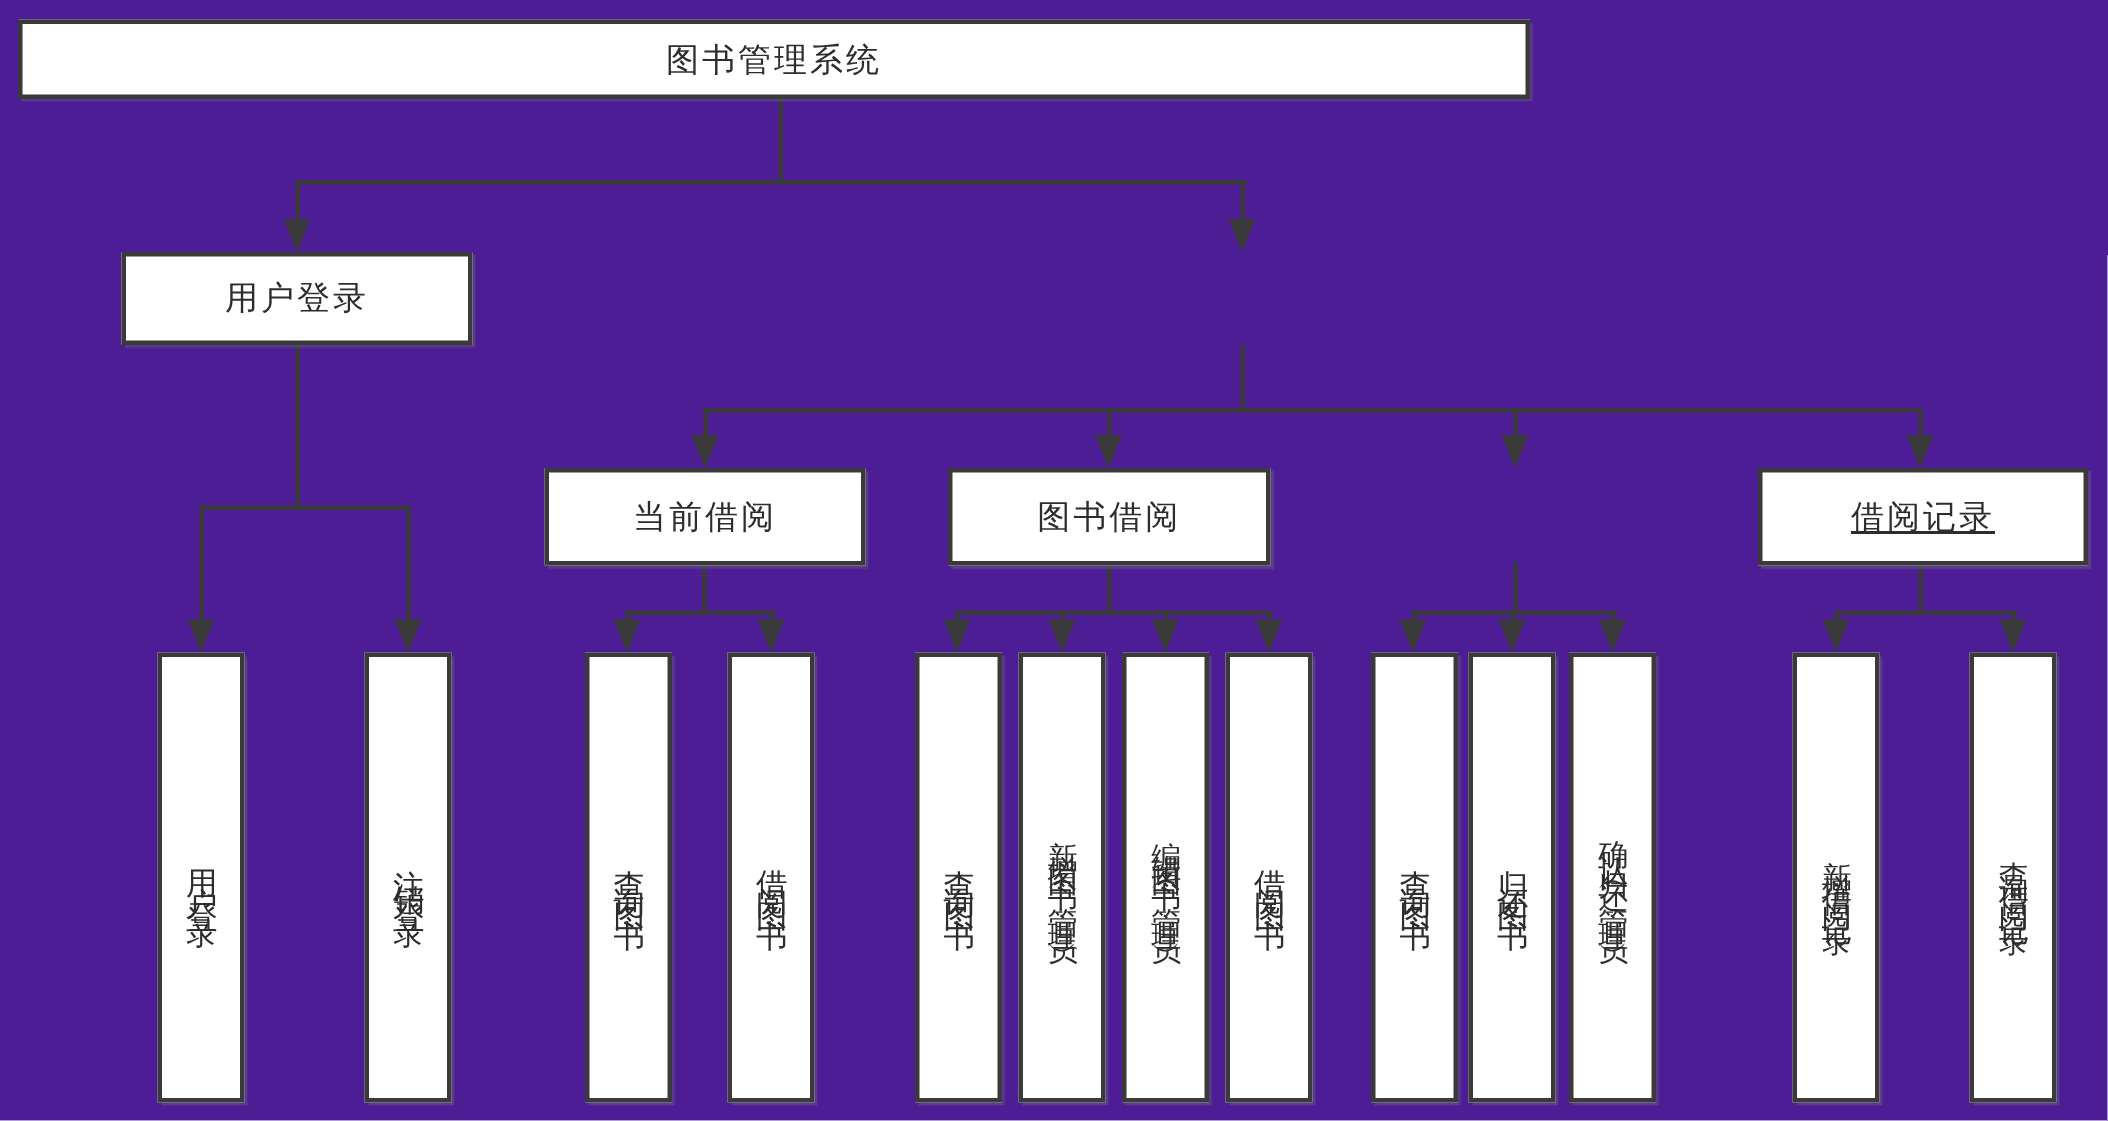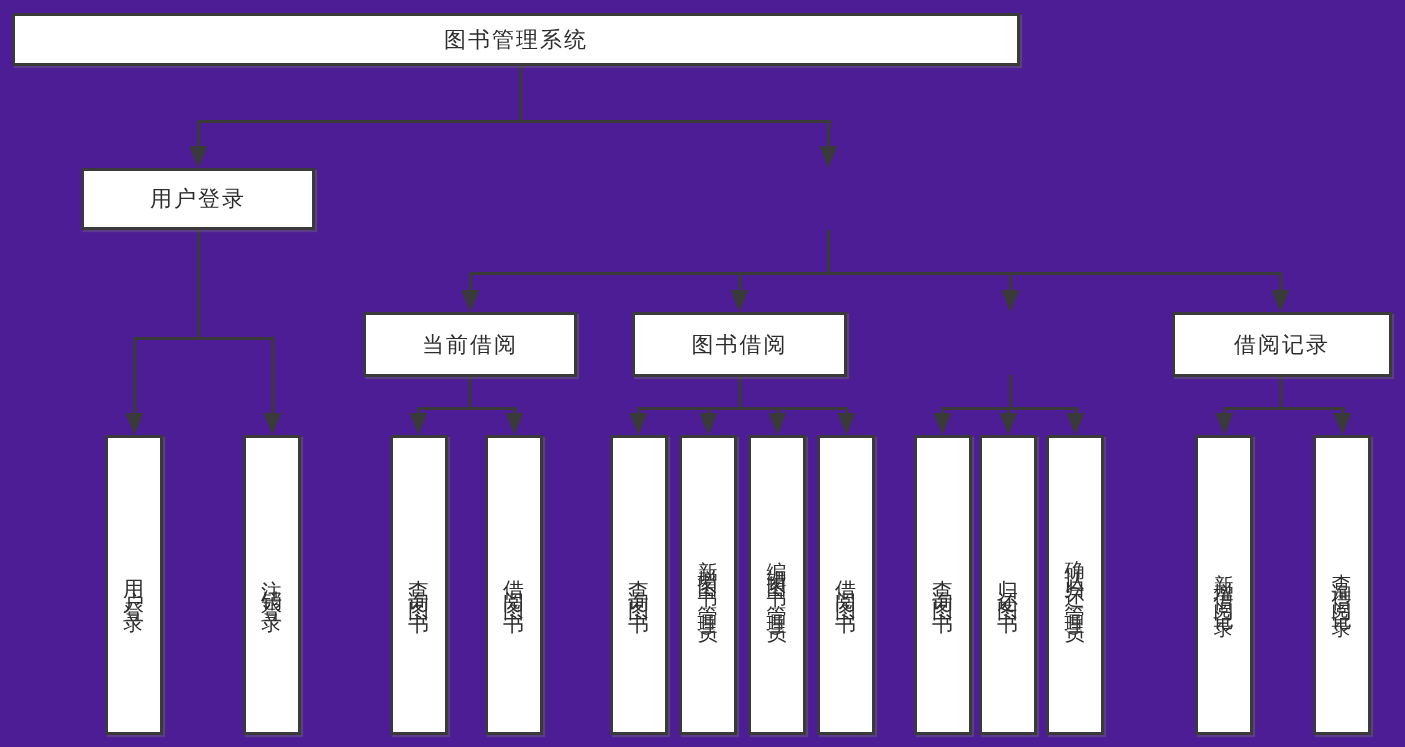--- a/index.html
+++ b/index.html
@@ -45,21 +45,21 @@
   <div class="node hnode" style="left:81px;top:168px;width:234px;height:62px;">
     <span class="lbl">用户登录</span>
   </div>
 
   <div class="node hnode" style="left:363px;top:312px;width:214px;height:65px;">
     <span class="lbl">当前借阅</span>
   </div>
   <div class="node hnode" style="left:632px;top:312px;width:215px;height:65px;">
     <span class="lbl">图书借阅</span>
   </div>
-  <div class="node hnode" style="left:1172px;top:312px;width:220px;height:65px;">
+  <div class="node hnode" style="left:1172px;top:312px;width:220px;height:65px;text-decoration:underline;">
     <span class="lbl">借阅记录</span>
   </div>
 
   <div class="node vnode" style="left:105px;top:435px;width:58px;height:300px;">
     <span class="lbl">用户登录</span>
   </div>
   <div class="node vnode" style="left:243px;top:435px;width:58px;height:300px;">
     <span class="lbl">注销登录</span>
   </div>
 

